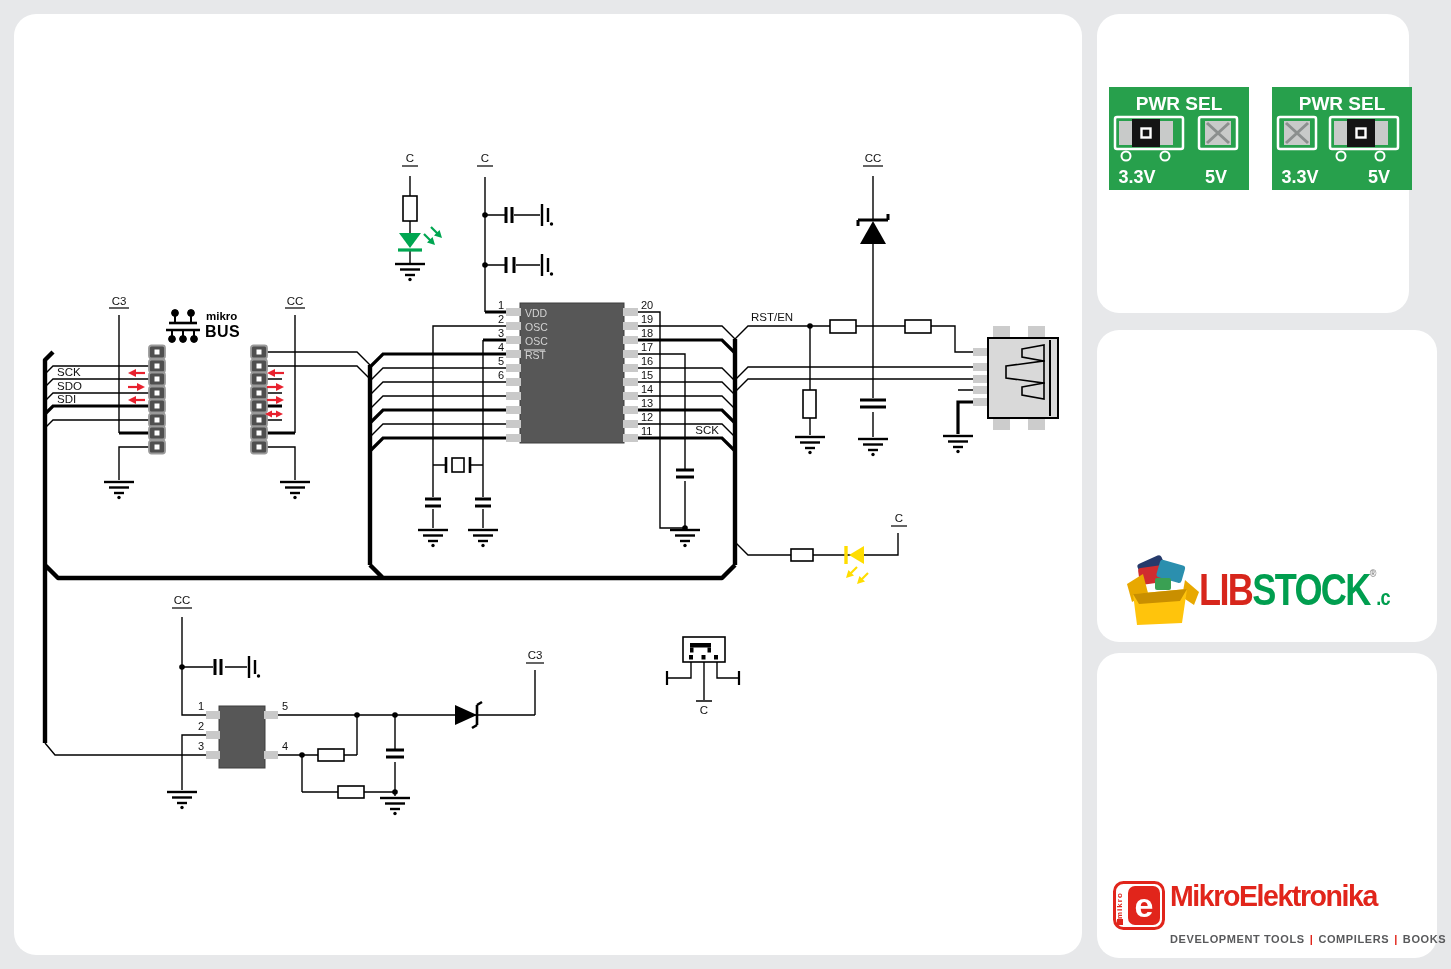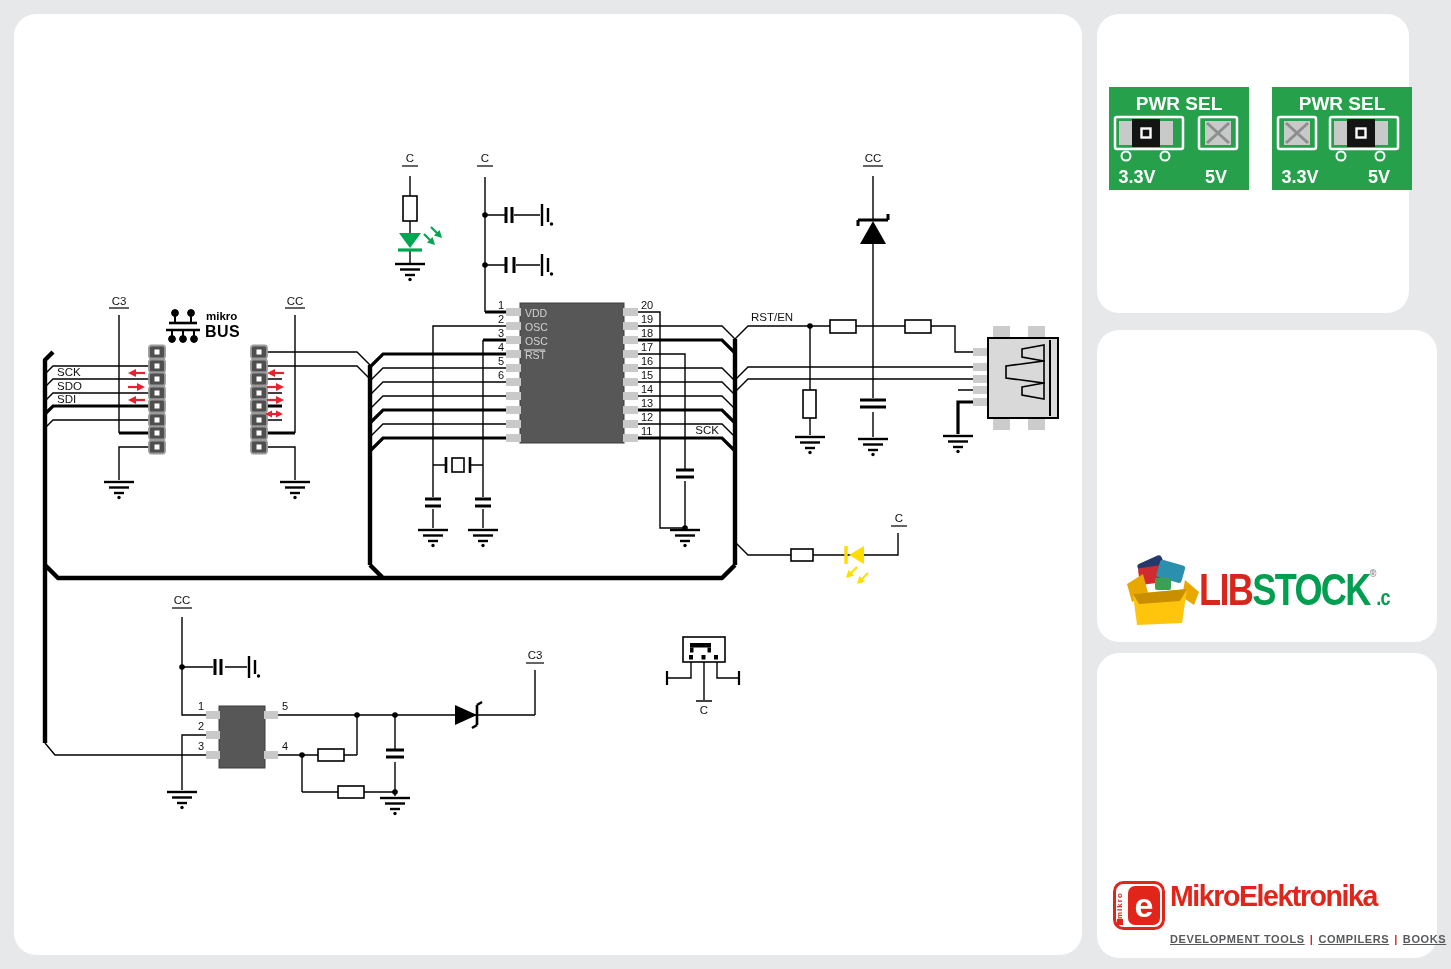--- a/index.html
+++ b/index.html
@@ -27,21 +27,21 @@
       font-weight:bold;letter-spacing:-2px;line-height:1;}
   #lib-part{font-size:44px;color:#D7261C;}
   #stock-part{font-size:44px;color:#009E4F;}
   #reg-part{font-size:11px;color:#8a8a8a;align-self:flex-start;letter-spacing:0;}
   #suffix-part{font-size:22px;color:#009E4F;letter-spacing:-1px;}
   #me-block{position:absolute;left:16px;top:228px;width:310px;}
   #me-row{display:flex;align-items:flex-start;}
   #me-title{font-size:30px;font-weight:bold;color:#E1251B;letter-spacing:-1.5px;
       transform:scaleX(.95);transform-origin:left;line-height:1;margin-left:5px;}
   #me-tagline{font-size:11px;font-weight:bold;color:#58595B;letter-spacing:.6px;
-      margin-left:57px;margin-top:2px;white-space:nowrap;text-decoration:underline;}
+      margin-left:57px;margin-top:2px;white-space:nowrap;}
   .me-sep{color:#E1251B;font-weight:900;padding:0 5px;}
 </style>
 </head>
 <body>
 
 <div class="panel" id="main-panel">
 <svg width="1068" height="941" viewBox="14 14 1068 941">
   <defs>
     <g id="gnd" stroke="#000">
       <line x1="-15" y1="0" x2="15" y2="0" stroke-width="2.4"></line>

